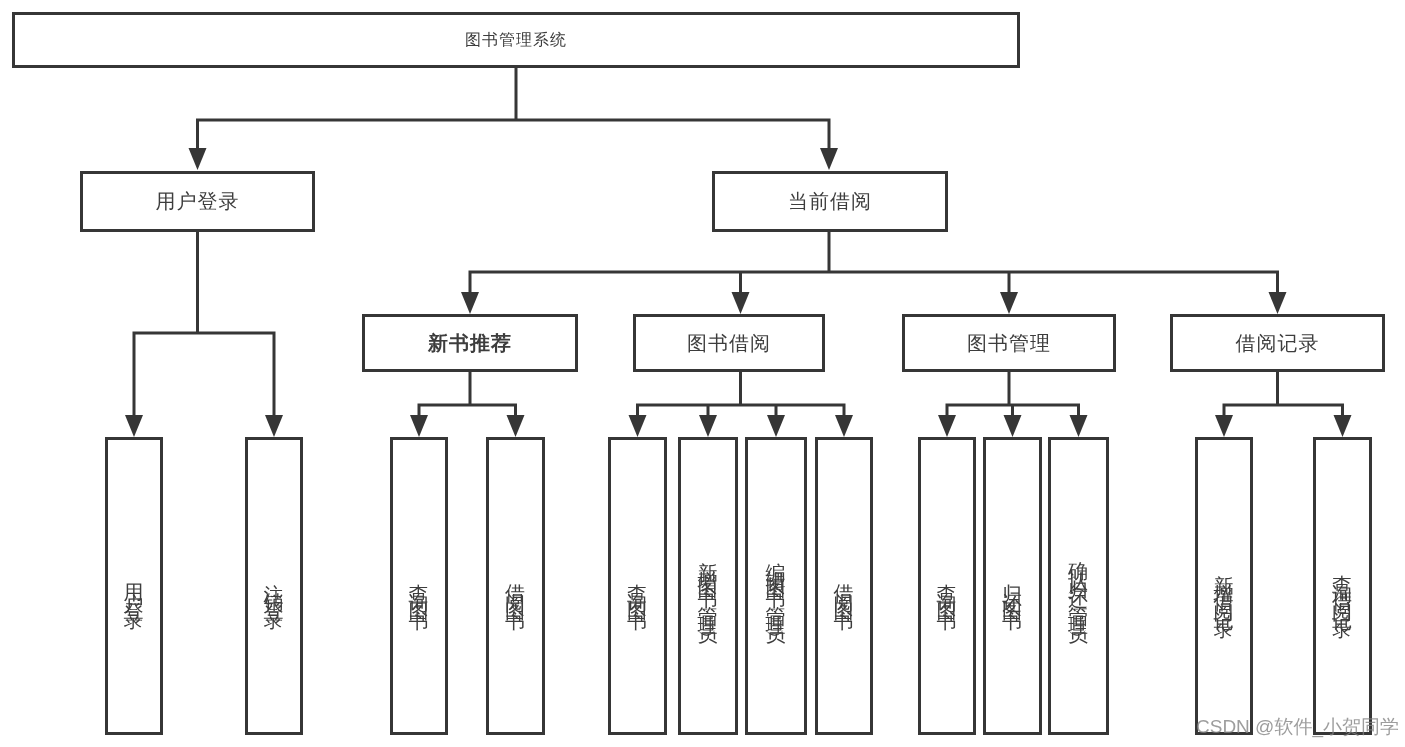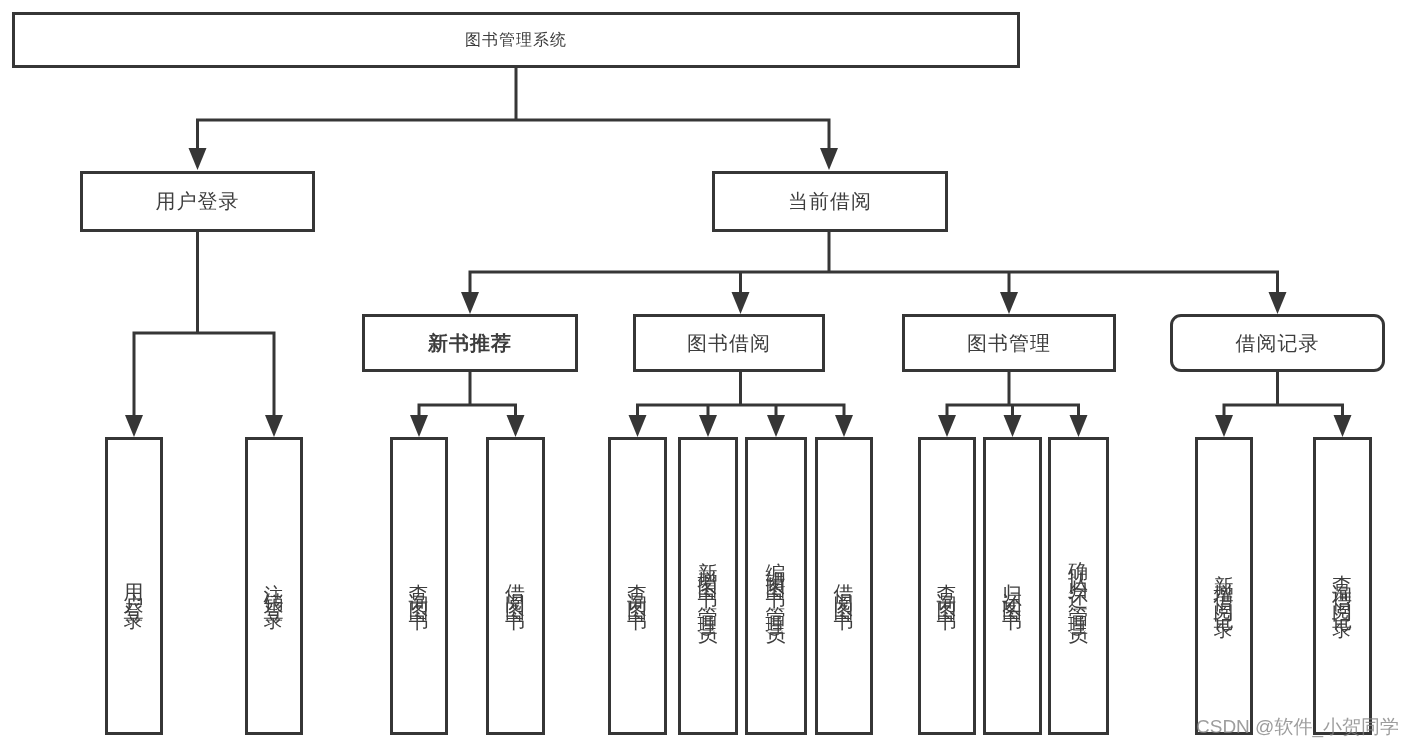--- a/index.html
+++ b/index.html
@@ -126,21 +126,21 @@
 
   <div class="hbox" style="left:362px; top:314px; width:216px; height:58px;font-weight:bold;">
     <span>新书推荐</span>
   </div>
   <div class="hbox" style="left:633px; top:314px; width:192px; height:58px;">
     <span>图书借阅</span>
   </div>
   <div class="hbox" style="left:902px; top:314px; width:214px; height:58px;">
     <span>图书管理</span>
   </div>
-  <div class="hbox" style="left:1170px; top:314px; width:215px; height:58px;border-radius:11px;">
+  <div class="hbox" style="left:1170px; top:314px; width:215px; height:58px;">
     <span>借阅记录</span>
   </div>
 
   <div class="vbox" style="left:105px; width:58px;">
     <span class="vlabel">用户登录</span>
   </div>
   <div class="vbox" style="left:245px; width:58px;">
     <span class="vlabel">注销登录</span>
   </div>
 

